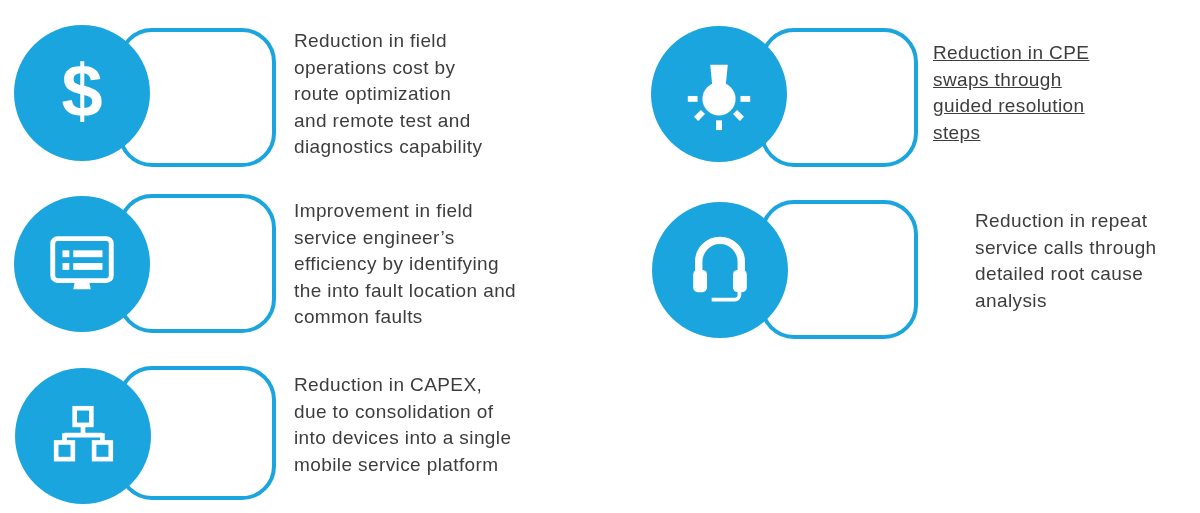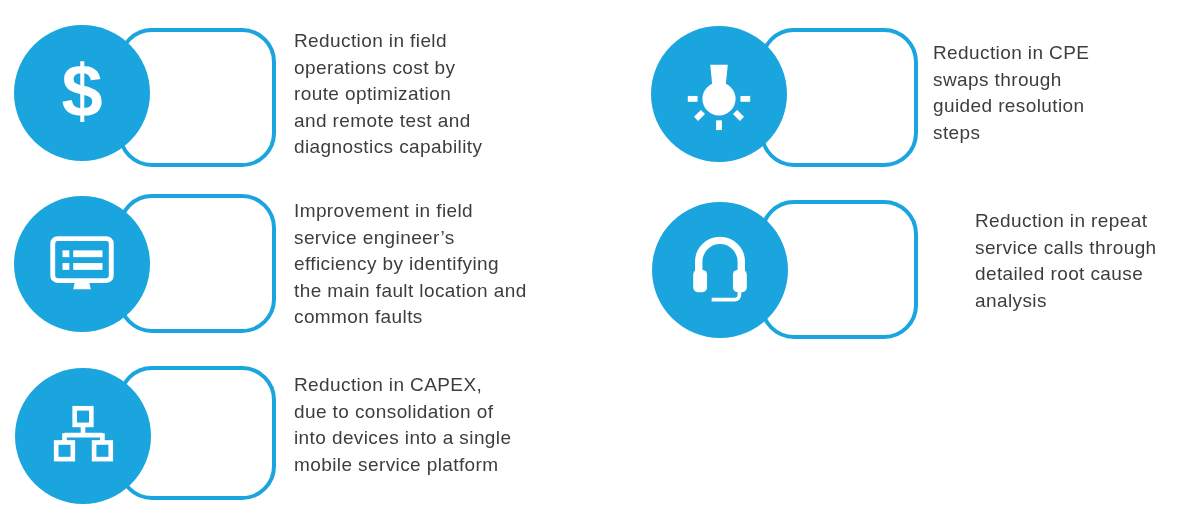--- a/index.html
+++ b/index.html
@@ -81,21 +81,21 @@
         <rect x="20" y="26" width="7" height="7" fill="currentColor"></rect>
         <rect x="31" y="26" width="30" height="7" fill="currentColor"></rect>
         <rect x="20" y="39" width="7" height="7" fill="currentColor"></rect>
         <rect x="31" y="39" width="30" height="7" fill="currentColor"></rect>
         <polygon points="33,57 47,57 49,66 31,66" fill="currentColor"></polygon>
       </svg>
     </div>
     <div class="desc" style="left:294px;top:198px;width:310px;">Improvement in field
 service engineer’s
 efficiency by identifying
-the main fault location and
+the into fault location and
 common faults</div>
   </div>
 
   <div class="feature">
     <div class="value-box" style="left:118px;top:366px;height:134px;"></div>
     <div class="badge" style="left:15px;top:368px;">
       <svg class="icon" width="74" height="74" viewBox="0 0 80 80">
         <rect x="31" y="10" width="18" height="18" fill="none" stroke="currentColor" stroke-width="5"></rect>
         <path d="M40 28 V39 M20 39 H61 M20 37 V47 M61 37 V47" fill="none" stroke="currentColor" stroke-width="5"></path>
         <rect x="11" y="47" width="18" height="18" fill="none" stroke="currentColor" stroke-width="5"></rect>
@@ -114,21 +114,21 @@
       <svg class="icon" width="78" height="78" viewBox="0 0 80 80">
         <polygon points="31,10 49,10 47,30 33,30" fill="currentColor"></polygon>
         <circle cx="40" cy="45" r="17" fill="currentColor"></circle>
         <rect x="8" y="42" width="10" height="6" fill="currentColor"></rect>
         <rect x="62" y="42" width="10" height="6" fill="currentColor"></rect>
         <rect x="37" y="67" width="6" height="10" fill="currentColor"></rect>
         <rect x="15" y="59" width="10" height="6" fill="currentColor" transform="rotate(-45 20 62)"></rect>
         <rect x="55" y="59" width="10" height="6" fill="currentColor" transform="rotate(45 60 62)"></rect>
       </svg>
     </div>
-    <div class="desc" style="left:933px;top:40px;width:250px;">Reduction in CPE
+    <div class="desc" style="left:933px;top:40px;width:250px;text-decoration:underline;">Reduction in CPE
 swaps through
 guided resolution
 steps</div>
   </div>
 
   <div class="feature">
     <div class="value-box" style="left:760px;top:200px;"></div>
     <div class="badge" style="left:652px;top:202px;">
       <svg class="icon" width="74" height="74" viewBox="0 0 80 80">
         <path d="M17 46 V31 a23 23 0 0 1 46 0 V46" fill="none" stroke="currentColor" stroke-width="8"></path>

